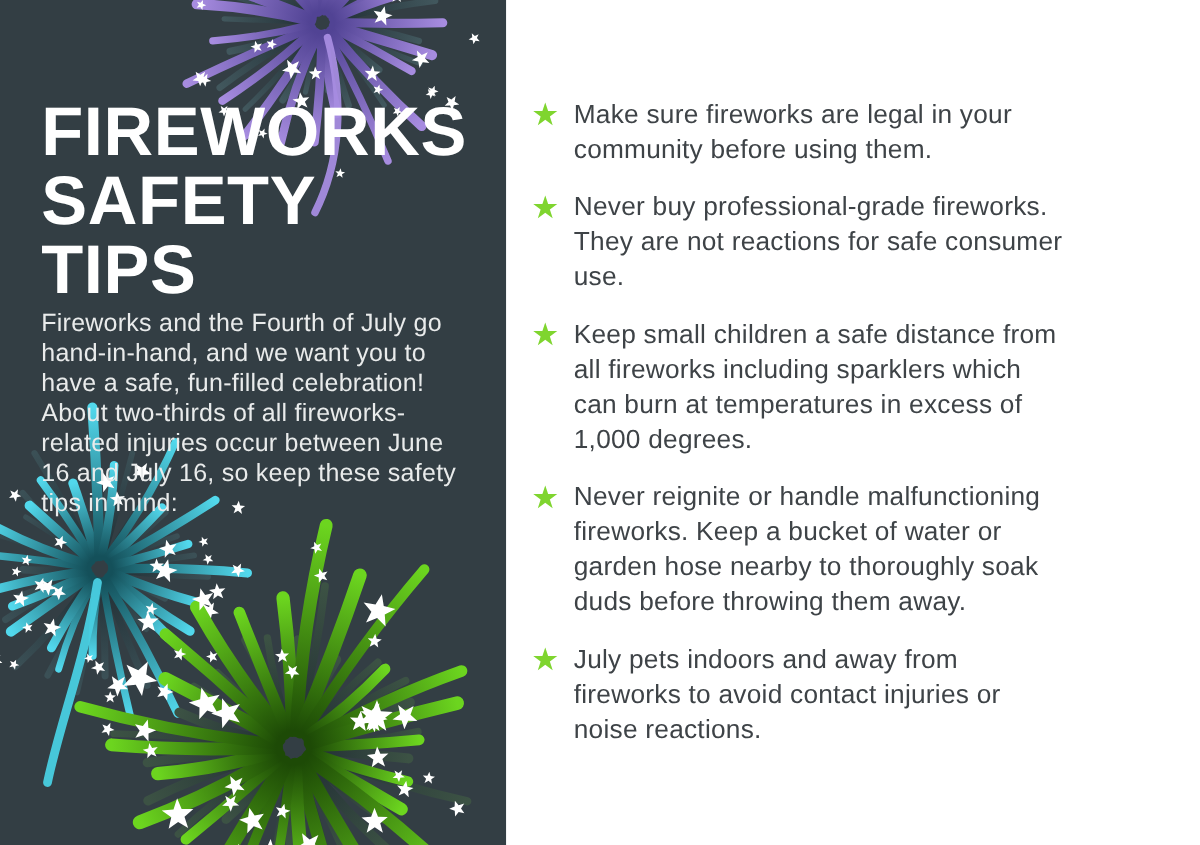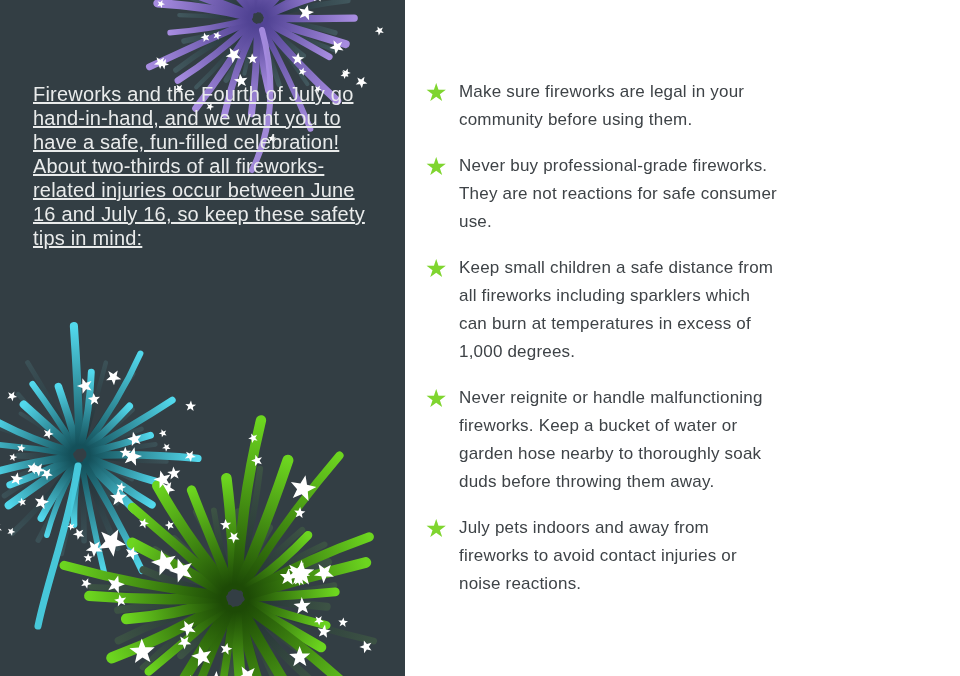--- a/index.html
+++ b/index.html
@@ -36,21 +36,20 @@
     letter-spacing:0.5px;
     color:var(--title-text);
     white-space:pre-line;
   }
   .intro{
     margin:4px 0 0 0;
     font-size:20px;line-height:24px;
     letter-spacing:0.2px;
     color:var(--intro-text);
     white-space:pre-line;
-    text-decoration:underline;
   }
   .right-panel{
     position:absolute;left:405px;top:0;width:555px;height:676px;
     background:#ffffff;
   }
   .tips{
     list-style:none;
     margin:0;
     padding:78px 24px 0 20px;
   }
@@ -60,21 +59,21 @@
     margin:0 0 18px 0;
   }
   .tip-star{
     flex:0 0 34px;
     width:34px;
     font-size:25px;line-height:28px;
     color:var(--star-green);
   }
   .tip-text{
     flex:1;
-    font-size:17px;line-height:28px;
+    font-size:21px;line-height:28px;
     letter-spacing:0.2px;
     color:var(--tip-text);
     white-space:pre-line;
   }
 </style>
 </head>
 <body>
 
 <div class="poster">
 
@@ -909,20 +908,22 @@
           <path d="M237.9,-59.9L235.5,-64.6L230.2,-64.3L234.0,-68.0L232.0,-73.0L236.7,-70.5L240.8,-73.9L240.0,-68.7L244.5,-65.8L239.2,-65.0Z" fill="#ffffff"></path>
           <path d="M209.3,40.6L205.9,39.5L203.6,42.1L203.6,38.6L200.4,37.2L203.7,36.1L204.1,32.6L206.1,35.5L209.6,34.7L207.5,37.6Z" fill="#ffffff"></path>
           <path d="M249.2,-26.9L249.1,-21.9L253.7,-19.8L248.8,-18.3L248.3,-13.3L245.4,-17.5L240.5,-16.5L243.6,-20.5L241.1,-24.9L245.8,-23.2Z" fill="#ffffff"></path>
           <path d="M164.4,69.4L162.5,66.0L158.6,66.4L161.2,63.6L159.6,60.0L163.2,61.6L166.0,59.0L165.6,62.9L169.0,64.8L165.2,65.6Z" fill="#ffffff"></path>
           <path d="M257.5,-32.2L257.0,-29.3L259.5,-27.7L256.5,-27.3L255.8,-24.4L254.5,-27.1L251.5,-26.9L253.7,-29.0L252.6,-31.7L255.2,-30.3Z" fill="#ffffff"></path>
           <path d="M383.8,32.9L380.4,32.5L378.8,35.4L378.1,32.1L374.9,31.5L377.8,29.8L377.4,26.5L379.9,28.8L382.9,27.4L381.5,30.4Z" fill="#ffffff"></path>
           <path d="M246.0,86.0L241.4,83.8L237.7,87.2L238.3,82.2L234.0,79.6L238.9,78.7L240.0,73.8L242.4,78.2L247.4,77.7L243.9,81.4Z" fill="#ffffff"></path>
         </g>
       </svg>
     <div class="panel-content">
+      <h1 class="title">FIREWORKS
+SAFETY TIPS</h1>
       <p class="intro">Fireworks and the Fourth of July go
 hand-in-hand, and we want you to
 have a safe, fun-filled celebration!
 About two-thirds of all fireworks-
 related injuries occur between June
 16 and July 16, so keep these safety
 tips in mind:</p>
     </div>
   </div>
 

